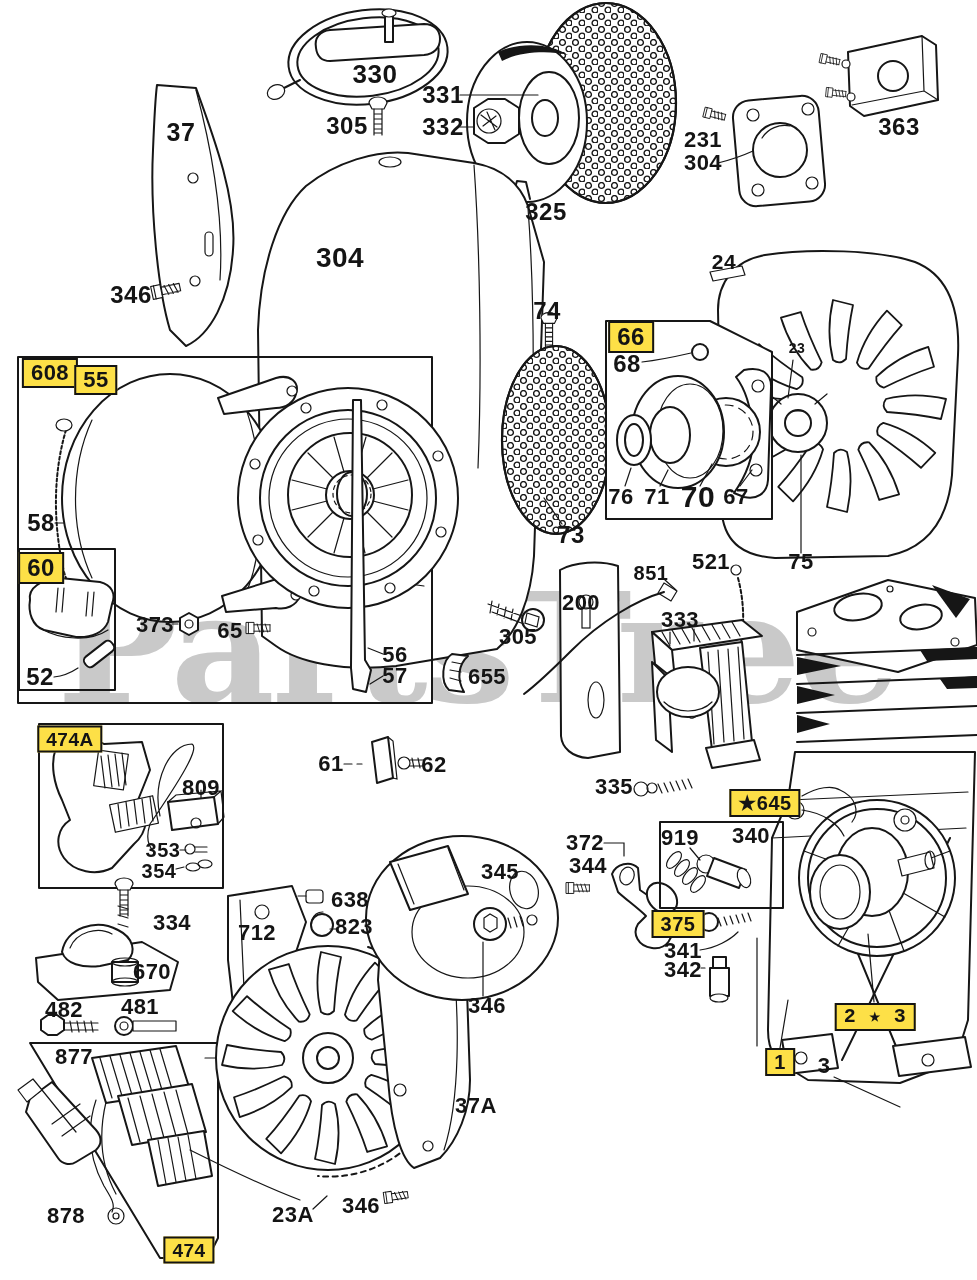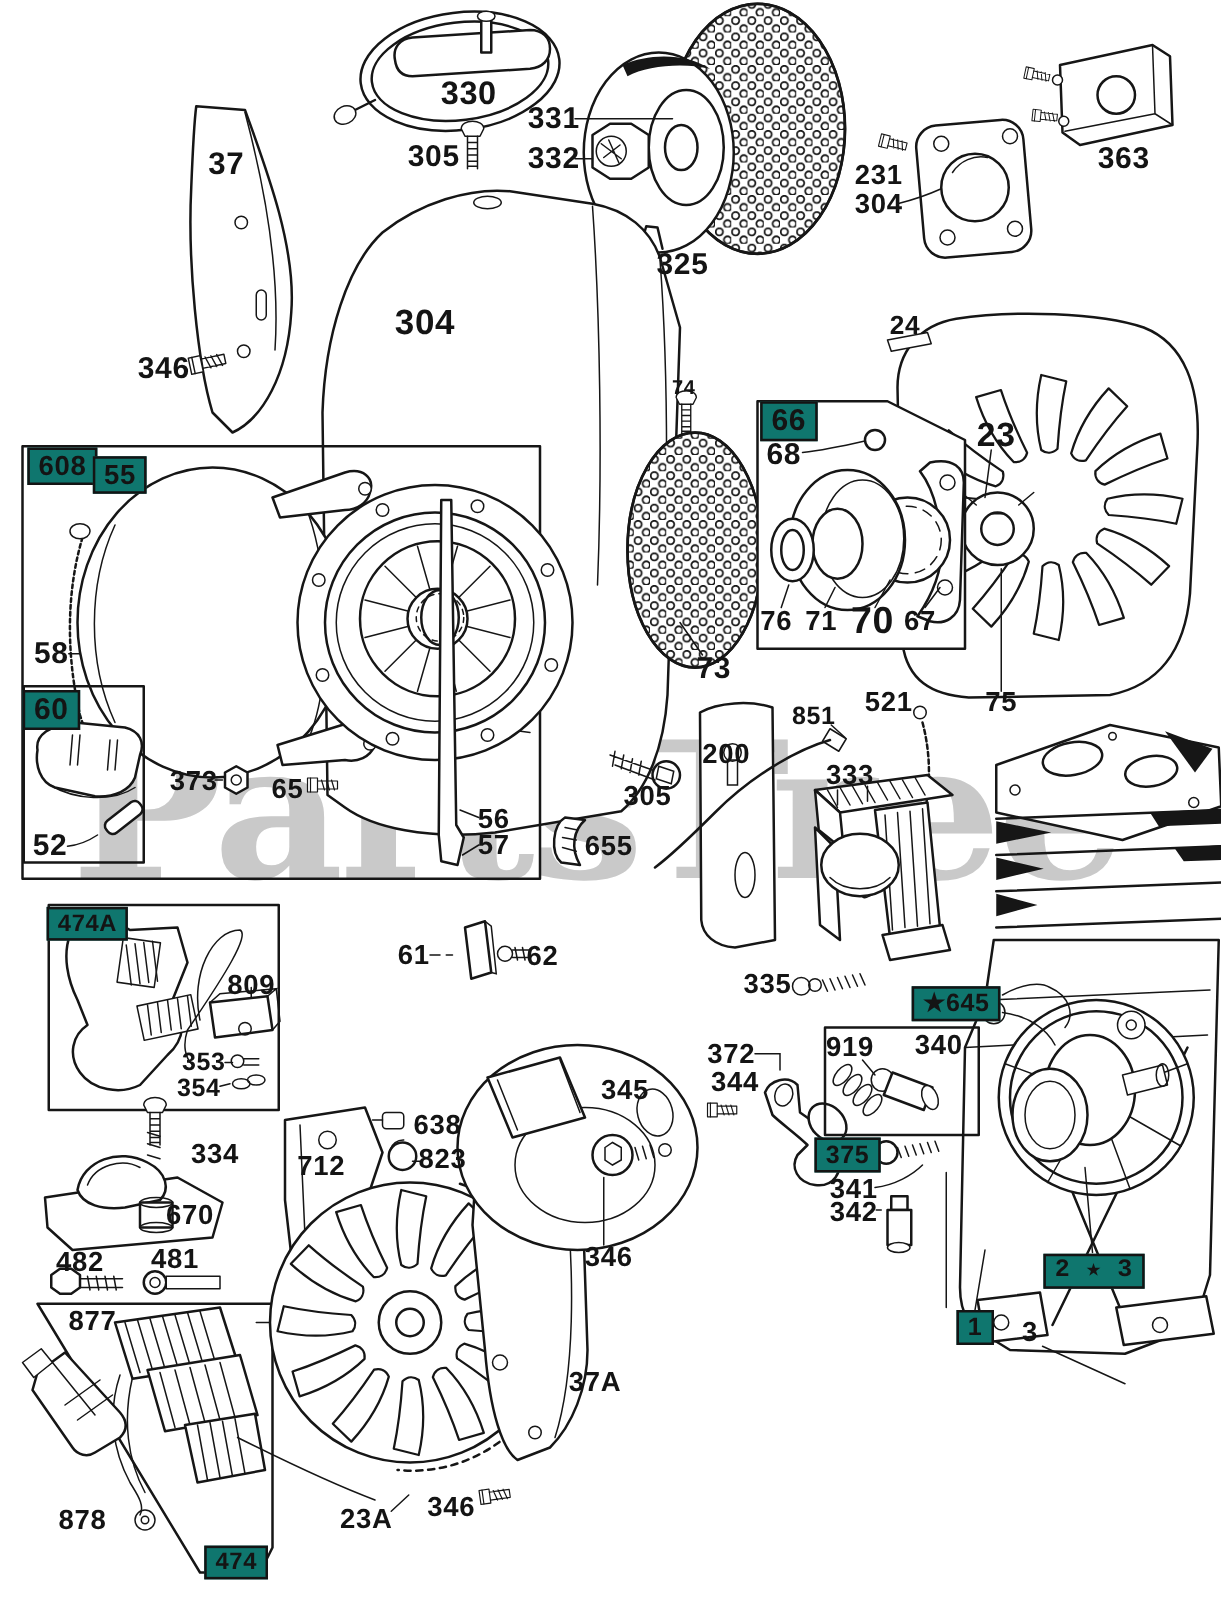--- a/index.html
+++ b/index.html
@@ -11,21 +11,21 @@
   .wh{fill:#ffffff;stroke:#161616;stroke-width:2;stroke-linejoin:round;stroke-linecap:round}
   .l1{fill:none;stroke:#161616;stroke-width:1.2;stroke-linecap:round}
   .w1{fill:#ffffff;stroke:#161616;stroke-width:1.2;stroke-linejoin:round}
   .bk{fill:#161616;stroke:none}
   .wm{font-family:"DejaVu Serif",serif;font-weight:bold;font-size:152px;letter-spacing:-3px}
   .wmtm{font-family:"DejaVu Serif",serif;font-weight:bold;font-size:26px}
   
   #callout-layer{position:absolute;left:0;top:0;width:977px;height:1280px;pointer-events:none;}
   .callout{position:absolute;transform:translate(-50%,-50%);font-weight:700;font-size:22px;color:#141414;
            white-space:nowrap;letter-spacing:.5px;line-height:1;}
-  .callout.boxed{border:2.5px solid #141414;background:#0f766e;padding:2px 7px;}
+  .callout.boxed{border:2.5px solid #141414;background:#fde047;padding:2px 7px;}
 </style>
 </head>
 <body>
 
 <div id="stage">
 <svg id="art" viewBox="0 0 977 1280" xmlns="http://www.w3.org/2000/svg">
   <defs>
     <pattern id="dotpat" width="13" height="13" patternUnits="userSpaceOnUse">
       <circle cx="3.5" cy="3.5" r="2.9" fill="none" stroke="#161616" stroke-width="1.4"></circle>
       <circle cx="10" cy="10" r="2.9" fill="none" stroke="#161616" stroke-width="1.4"></circle>
@@ -427,24 +427,24 @@
       <div class="callout" style="left: 347px; top: 126px; font-size: 24px;">305</div>
       <div class="callout" style="left: 443px; top: 95px; font-size: 24px;">331</div>
       <div class="callout" style="left: 443px; top: 127px; font-size: 24px;">332</div>
       <div class="callout" style="left: 546px; top: 212px; font-size: 24px;">325</div>
       <div class="callout" style="left: 703px; top: 140px; font-size: 22px;">231</div>
       <div class="callout" style="left: 703px; top: 163px; font-size: 22px;">304</div>
       <div class="callout" style="left: 899px; top: 127px; font-size: 24px;">363</div>
       <div class="callout" style="left: 724px; top: 261px; font-size: 21px;">24</div>
       <div class="callout" style="left: 131px; top: 295px; font-size: 24px;">346</div>
       <div class="callout" style="left: 340px; top: 258px; font-size: 28px;">304</div>
-      <div class="callout" style="left: 547px; top: 311px; font-size: 16px;">74</div>
+      <div class="callout" style="left: 547px; top: 311px; font-size: 24px;">74</div>
       <div class="callout boxed" style="left: 631px; top: 337px; font-size: 24px;">66</div>
       <div class="callout" style="left: 627px; top: 364px; font-size: 24px;">68</div>
-      <div class="callout" style="left: 797px; top: 348px; font-size: 27px;">23</div>
+      <div class="callout" style="left: 797px; top: 348px; font-size: 14px;">23</div>
       <div class="callout boxed" style="left: 50px; top: 373px; font-size: 22px;">608</div>
       <div class="callout boxed" style="left: 96px; top: 380px; font-size: 22px;">55</div>
       <div class="callout" style="left: 41px; top: 523px; font-size: 24px;">58</div>
       <div class="callout boxed" style="left: 41px; top: 568px; font-size: 24px;">60</div>
       <div class="callout" style="left: 621px; top: 497px; font-size: 22px;">76</div>
       <div class="callout" style="left: 657px; top: 497px; font-size: 22px;">71</div>
       <div class="callout" style="left: 698px; top: 497px; font-size: 30px;">70</div>
       <div class="callout" style="left: 736px; top: 497px; font-size: 22px;">67</div>
       <div class="callout" style="left: 571px; top: 535px; font-size: 24px;">73</div>
       <div class="callout" style="left: 801px; top: 562px; font-size: 22px;">75</div>

